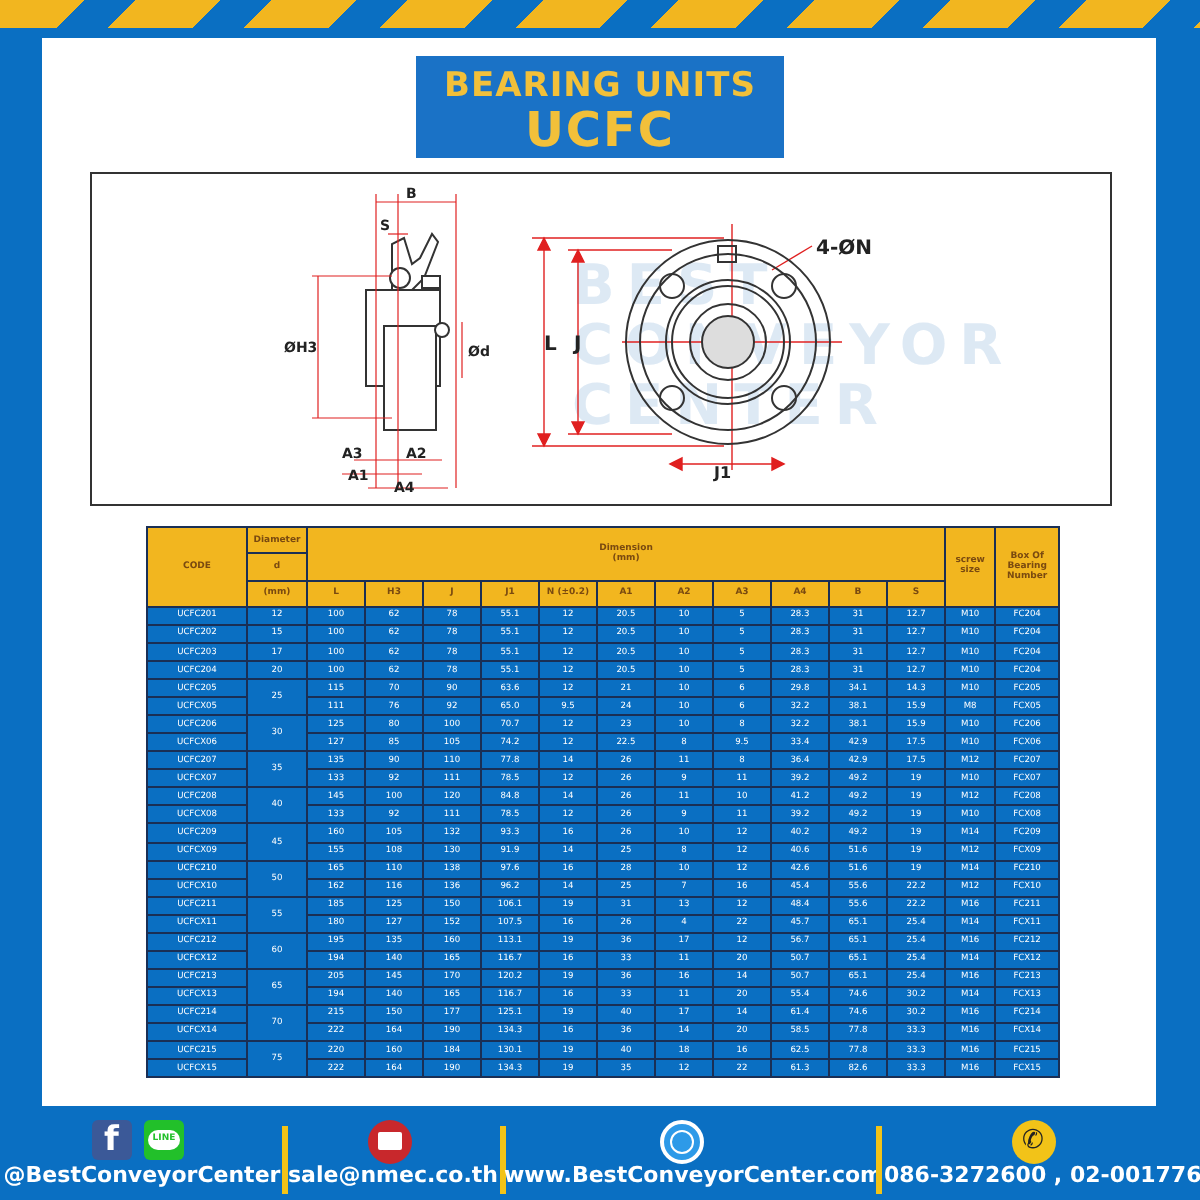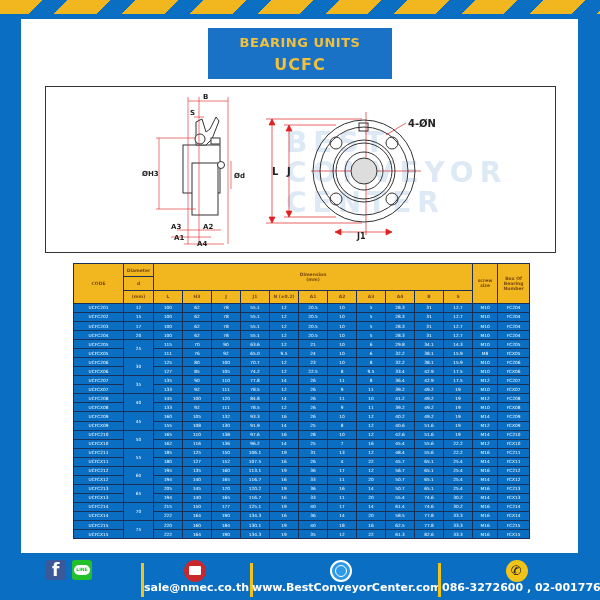--- a/index.html
+++ b/index.html
@@ -2,22 +2,22 @@
 <html><head>
 <meta charset="utf-8">
 <style>
   * { box-sizing: border-box; margin: 0; padding: 0; }
   body { width: 600px; height: 600px; overflow: hidden; background: #0a6fc2; font-family: "DejaVu Sans", sans-serif; position: relative; }
   .stripes { position: absolute; left: 0; top: 0; width: 600px; height: 14px;
     background: repeating-linear-gradient(135deg, #f2b61f 0 30px, #0a6fc2 30px 48px); }
   .inner { position: absolute; left: 21px; top: 19px; width: 557px; height: 534px; background: #fff; }
   .title-box { position: absolute; left: 208px; top: 28px; width: 184px; height: 51px; background: #1a72c6;
     color: #f2c03a; font-weight: bold; text-align: center; line-height: 22px; padding-top: 4px; }
-  .title-box .t1 { font-size: 13px; letter-spacing: 0.5px; display:block; }
-  .title-box .t2 { font-size: 16px; letter-spacing: 1px; display:block; }
+  .title-box .t1 { font-size: 17px; letter-spacing: 0.5px; display:block; }
+  .title-box .t2 { font-size: 24px; letter-spacing: 1px; display:block; }
   .diagram { position: absolute; left: 45px; top: 86px; width: 511px; height: 167px; border: 1px solid #333; background: #fff; }
   .diagram svg { position: absolute; left: 0; top: 0; }
   table.spec { position: absolute; left: 73px; top: 263px; width: 455px; border-collapse: collapse; font-size: 4.3px; color: #fff; table-layout: fixed; }
   table.spec td, table.spec th { border: 0.8px solid #1a2f55; text-align: center; vertical-align: middle; padding: 0; overflow: hidden; white-space: nowrap; }
   table.spec th { background: #f2b61f; color: #7a4a10; font-weight: bold; height: 13.3px; font-size: 4.5px; }
   table.spec td { background: #0a6fc2; height: 9.05px; }
   .footer { position: absolute; left: 0; top: 553px; width: 600px; height: 47px; }
   .fitem { position: absolute; top: 0; height: 47px; color: #fff; font-weight: bold; font-size: 11px; text-align: center; }
   .fitem .lbl { position: absolute; bottom: 6px; left: 0; right: 0; white-space: nowrap; }
   .icon-sq { position: absolute; top: 7px; width: 20px; height: 20px; border-radius: 3px; }
@@ -607,20 +607,21 @@
 </table>
 
 <div class="footer">
   <div class="fitem" style="left:0; width:142px;">
     <div class="icon-sq" style="left:46px; background:#3b5998;">
       <span style="position:absolute; left:6px; top:0; color:#fff; font-size:17px; font-weight:bold;">f</span>
     </div>
     <div class="icon-sq" style="left:72px; background:#22c02a;">
       <span style="position:absolute; left:2px; top:5px; width:16px; height:10px; background:#fff; border-radius:5px; color:#22c02a; font-size:4.5px; line-height:10px; text-align:center;">LINE</span>
     </div>
+    <span class="lbl">@BestConveyorCenter</span>
   </div>
   <div class="sep" style="left:141px;"></div>
   <div class="fitem" style="left:144px; width:102px;text-align:right;">
     <div class="icon-circ" style="left:40px; background:#c8282c;">
       <span style="position:absolute; left:5px; top:6px; width:12px; height:9px; background:#fff; border-radius:1px;"></span>
     </div>
     <span class="lbl">sale@nmec.co.th</span>
   </div>
   <div class="sep" style="left:250px;"></div>
   <div class="fitem" style="left:252px; width:178px;">

